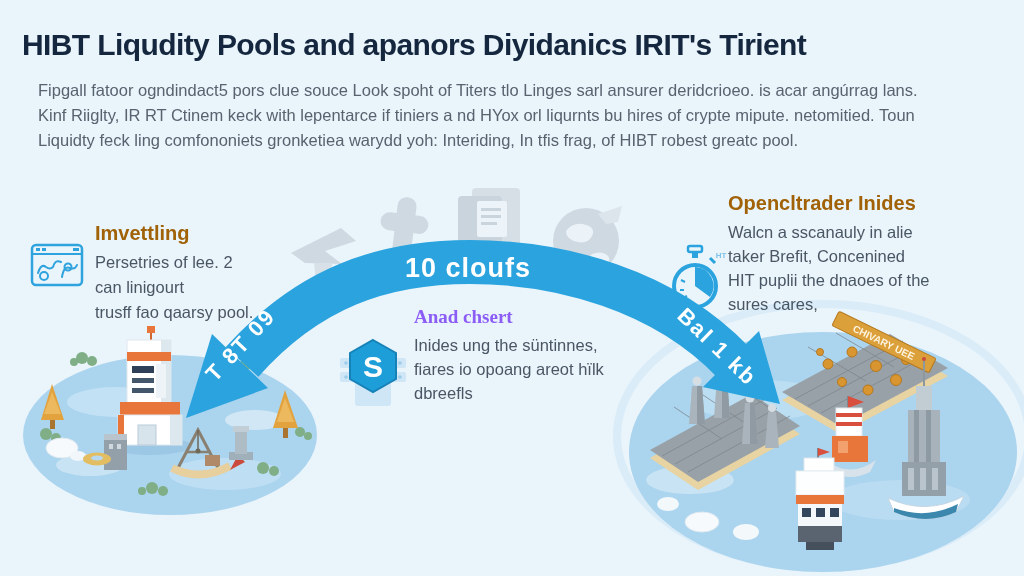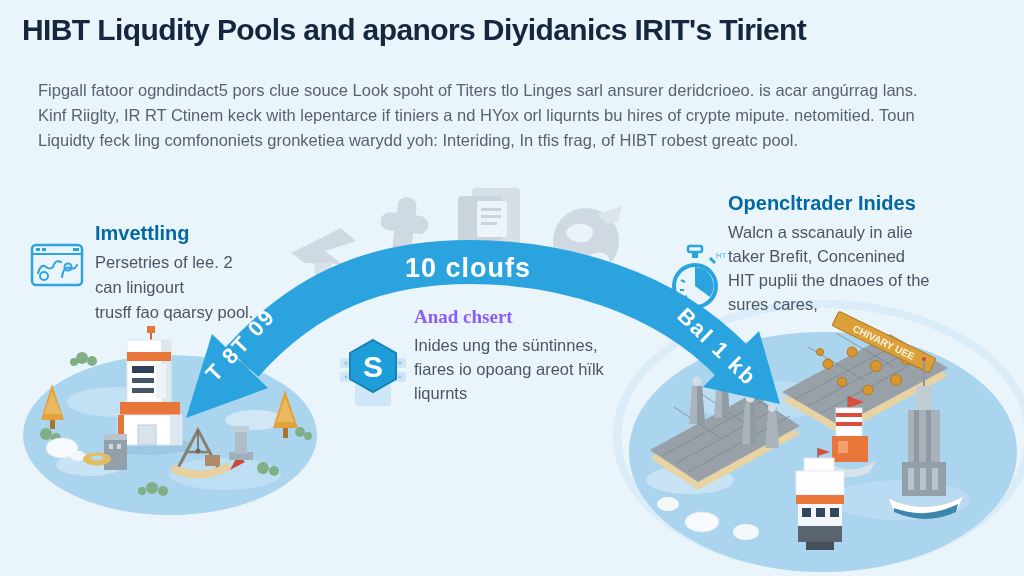--- a/index.html
+++ b/index.html
@@ -4,31 +4,31 @@
 <style>
   html,body{margin:0;padding:0;}
   .canvas{
     position:relative;
     width:1024px;height:576px;
     background:#eaf4fb;
     overflow:hidden;
     font-family:"Liberation Sans", sans-serif;
   }
   .title{
-    position:absolute;left:22px;top:13px;width:980px;
+    position:absolute;left:22px;top:28px;width:980px;
     font-size:30px;font-weight:800;color:#15273e;
     letter-spacing:-0.6px;margin:0;
   }
   .intro{
     position:absolute;left:22px;top:78px;width:985px;
     font-size:16.5px;line-height:25px;color:#57636f;margin:0;
   }
   .intro span{display:block;margin-left:16px;}
   .feature{position:absolute;}
-  .feature .heading{font-weight:800;color:#0369a1;margin:0 0 5px 0;}
+  .feature .heading{font-weight:800;color:#a16207;margin:0 0 5px 0;}
   .feature .line{color:#495664;}
   .f1{left:95px;top:222px;width:220px;}
   .f1 .heading{font-size:20px;}
   .f1 .line{font-size:16.5px;line-height:25px;}
   .f2{left:414px;top:306px;width:220px;}
   .f2 .heading{font-size:19px;color:#8b5cf6;font-family:Liberation Serif, serif;}
   .f2 .line{font-size:16.5px;line-height:24px;}
   .f3{left:728px;top:192px;width:230px;}
   .f3 .heading{font-size:20px;}
   .f3 .line{font-size:16.5px;line-height:24px;}
@@ -320,21 +320,21 @@
         <circle cx="60" cy="41" r="1.8" fill="#9dcdea"></circle>
       <rect x="15" y="46" width="36" height="24" rx="3" fill="#cfe6f6"></rect>
       <polygon points="33,4 56,17 56,43 33,56 10,43 10,17" fill="#1e9ed8" stroke="#1682b8" stroke-width="2"></polygon>
       <text x="33" y="41" text-anchor="middle" font-size="30" font-weight="800" fill="#ffffff" font-family="Liberation Sans, sans-serif">S</text>
     </svg>
   </div>
   <div class="feature f2">
     <div class="heading">Anad chsert</div>
     <div class="line">Inides ung the süntinnes,</div>
     <div class="line">fiares io opoang areot hïlk</div>
-    <div class="line">liqurnts</div>
+    <div class="line">dbreefls</div>
   </div>
 
   <div class="icon-abs" style="left:672px;top:222px;margin-top:22px;">
     <svg width="58" height="72" viewBox="0 0 58 72">
       <rect x="16" y="2" width="14" height="6" rx="2" fill="none" stroke="#2aa3de" stroke-width="2.5"></rect>
       <rect x="20" y="8" width="6" height="6" fill="#2aa3de"></rect>
       <line x1="38" y1="14" x2="43" y2="19" stroke="#2aa3de" stroke-width="3"></line>
       <circle cx="23" cy="42" r="21" fill="none" stroke="#2aa3de" stroke-width="4"></circle>
       <path d="M23 42 L23 23 A19 19 0 0 1 38 53 Z" fill="#2aa3de"></path>
       <line x1="9" y1="36" x2="13" y2="38" stroke="#2aa3de" stroke-width="2"></line>

